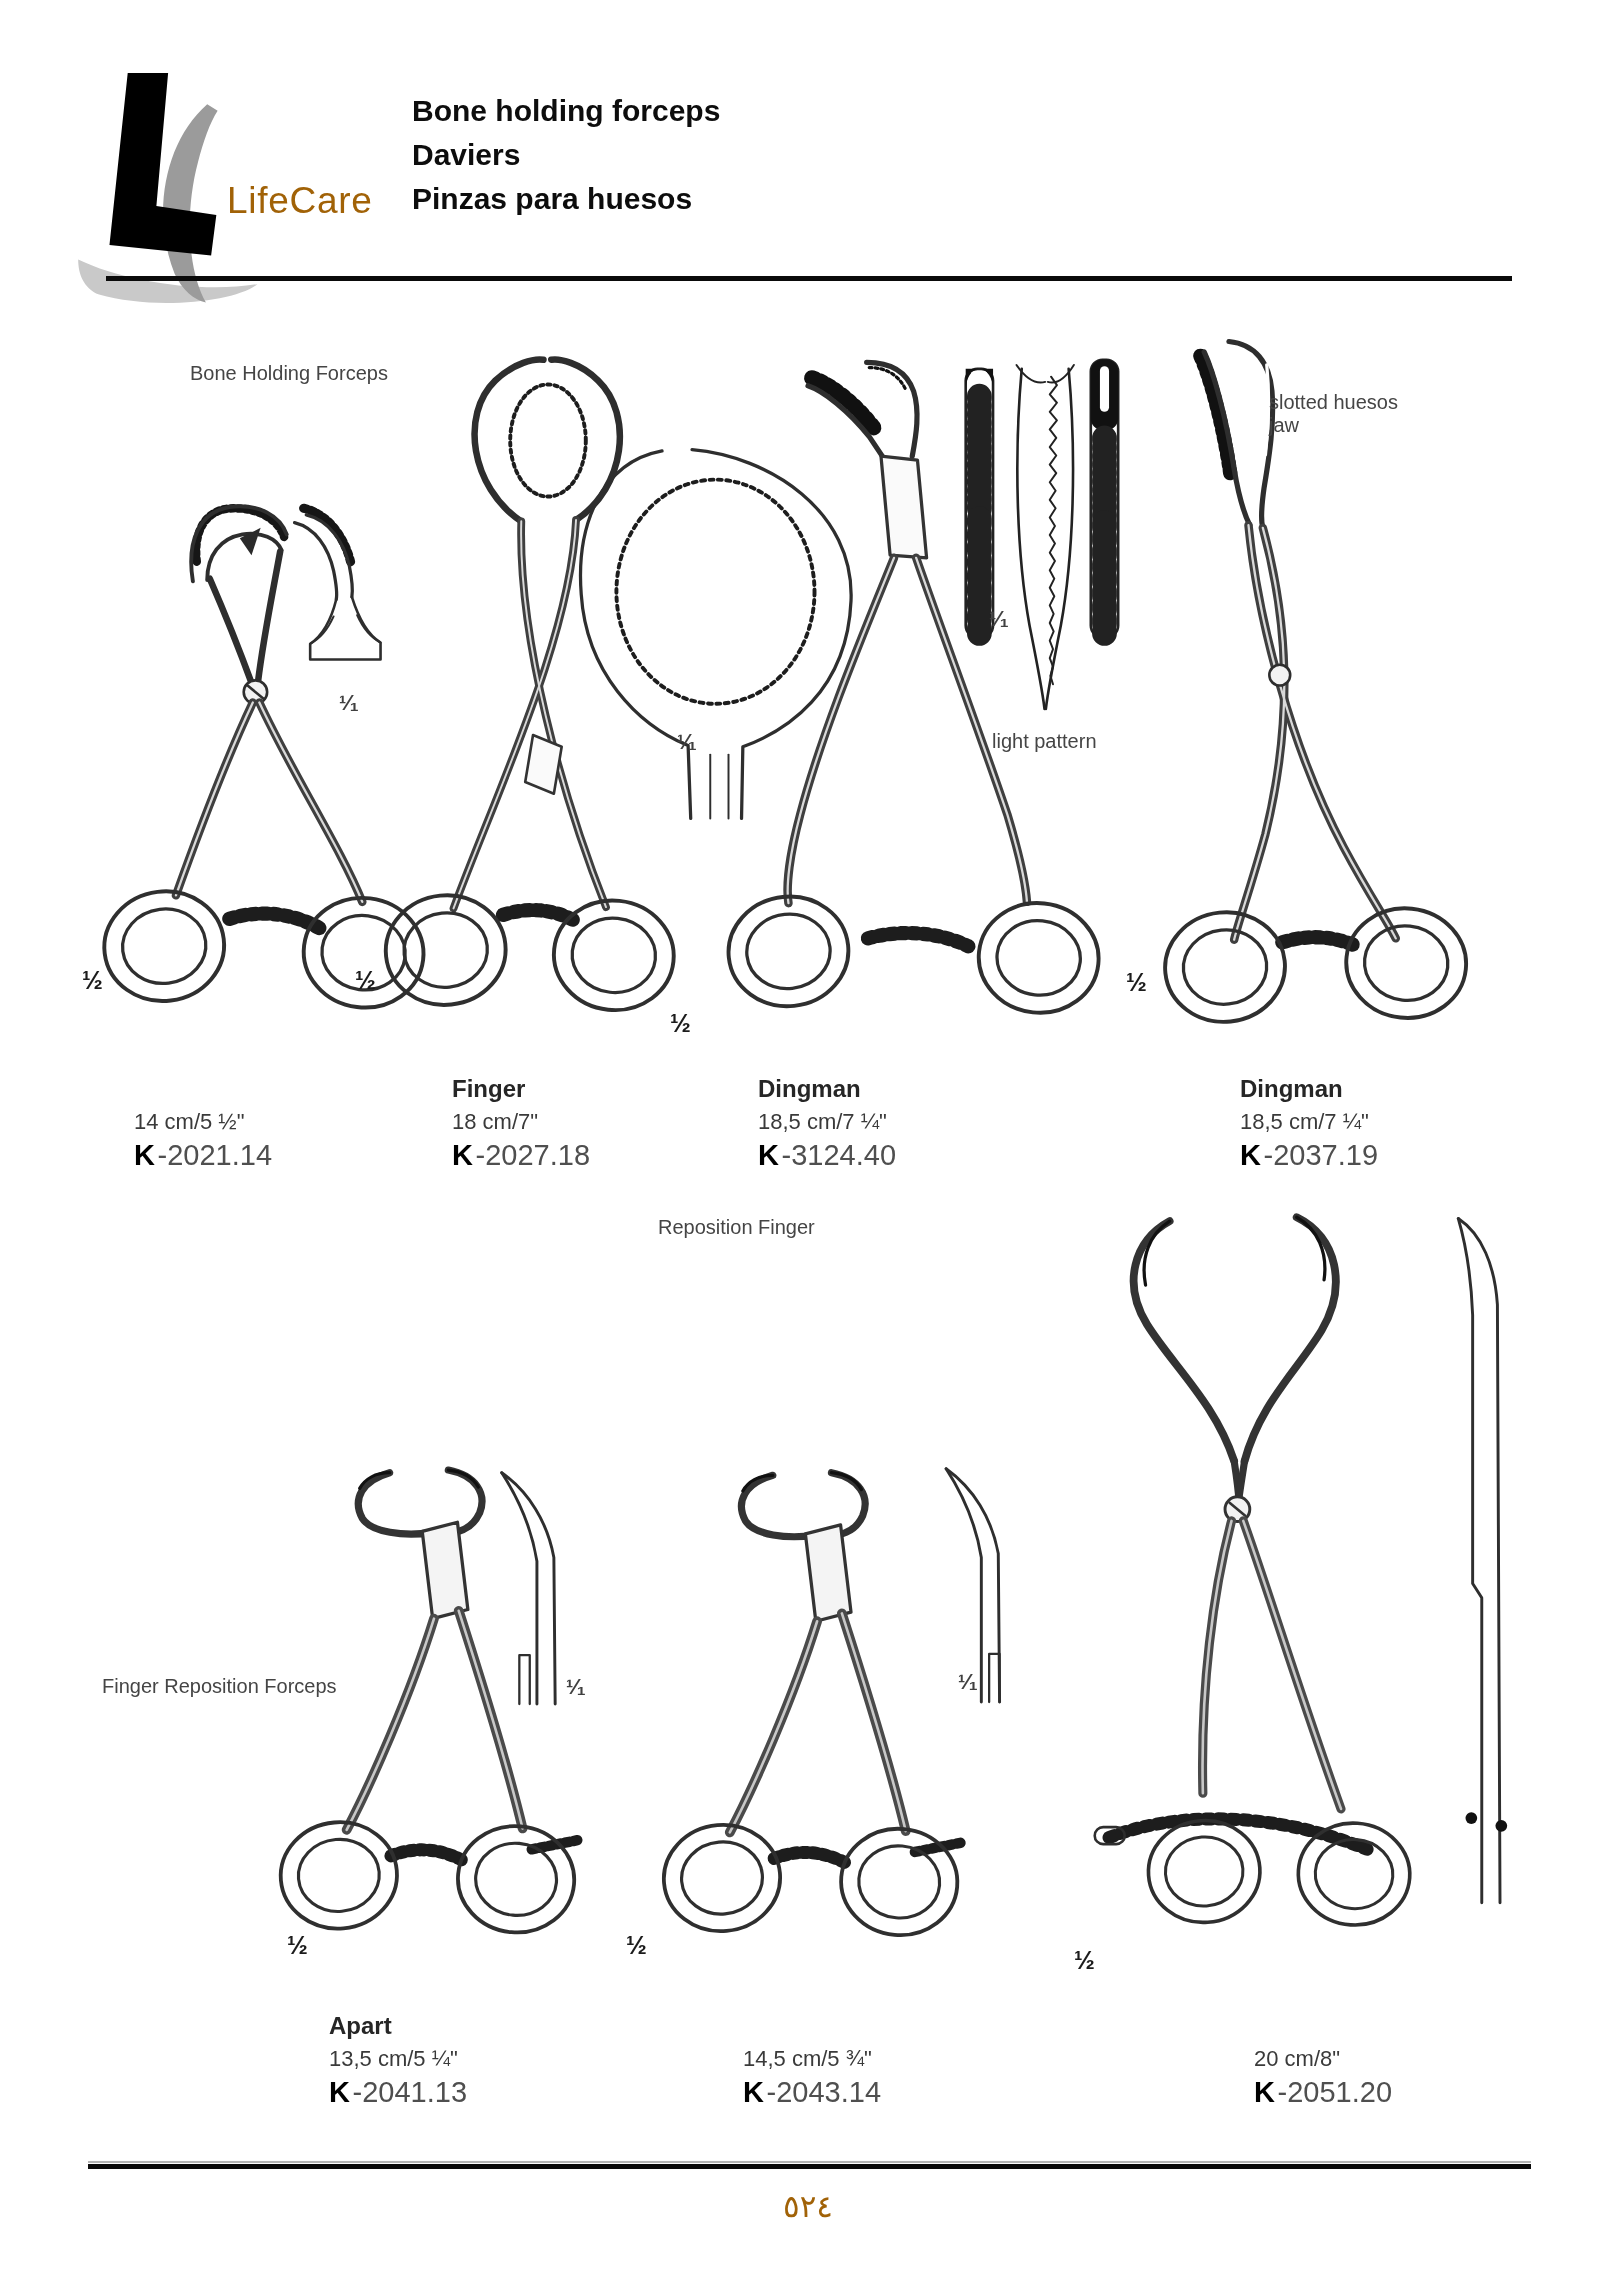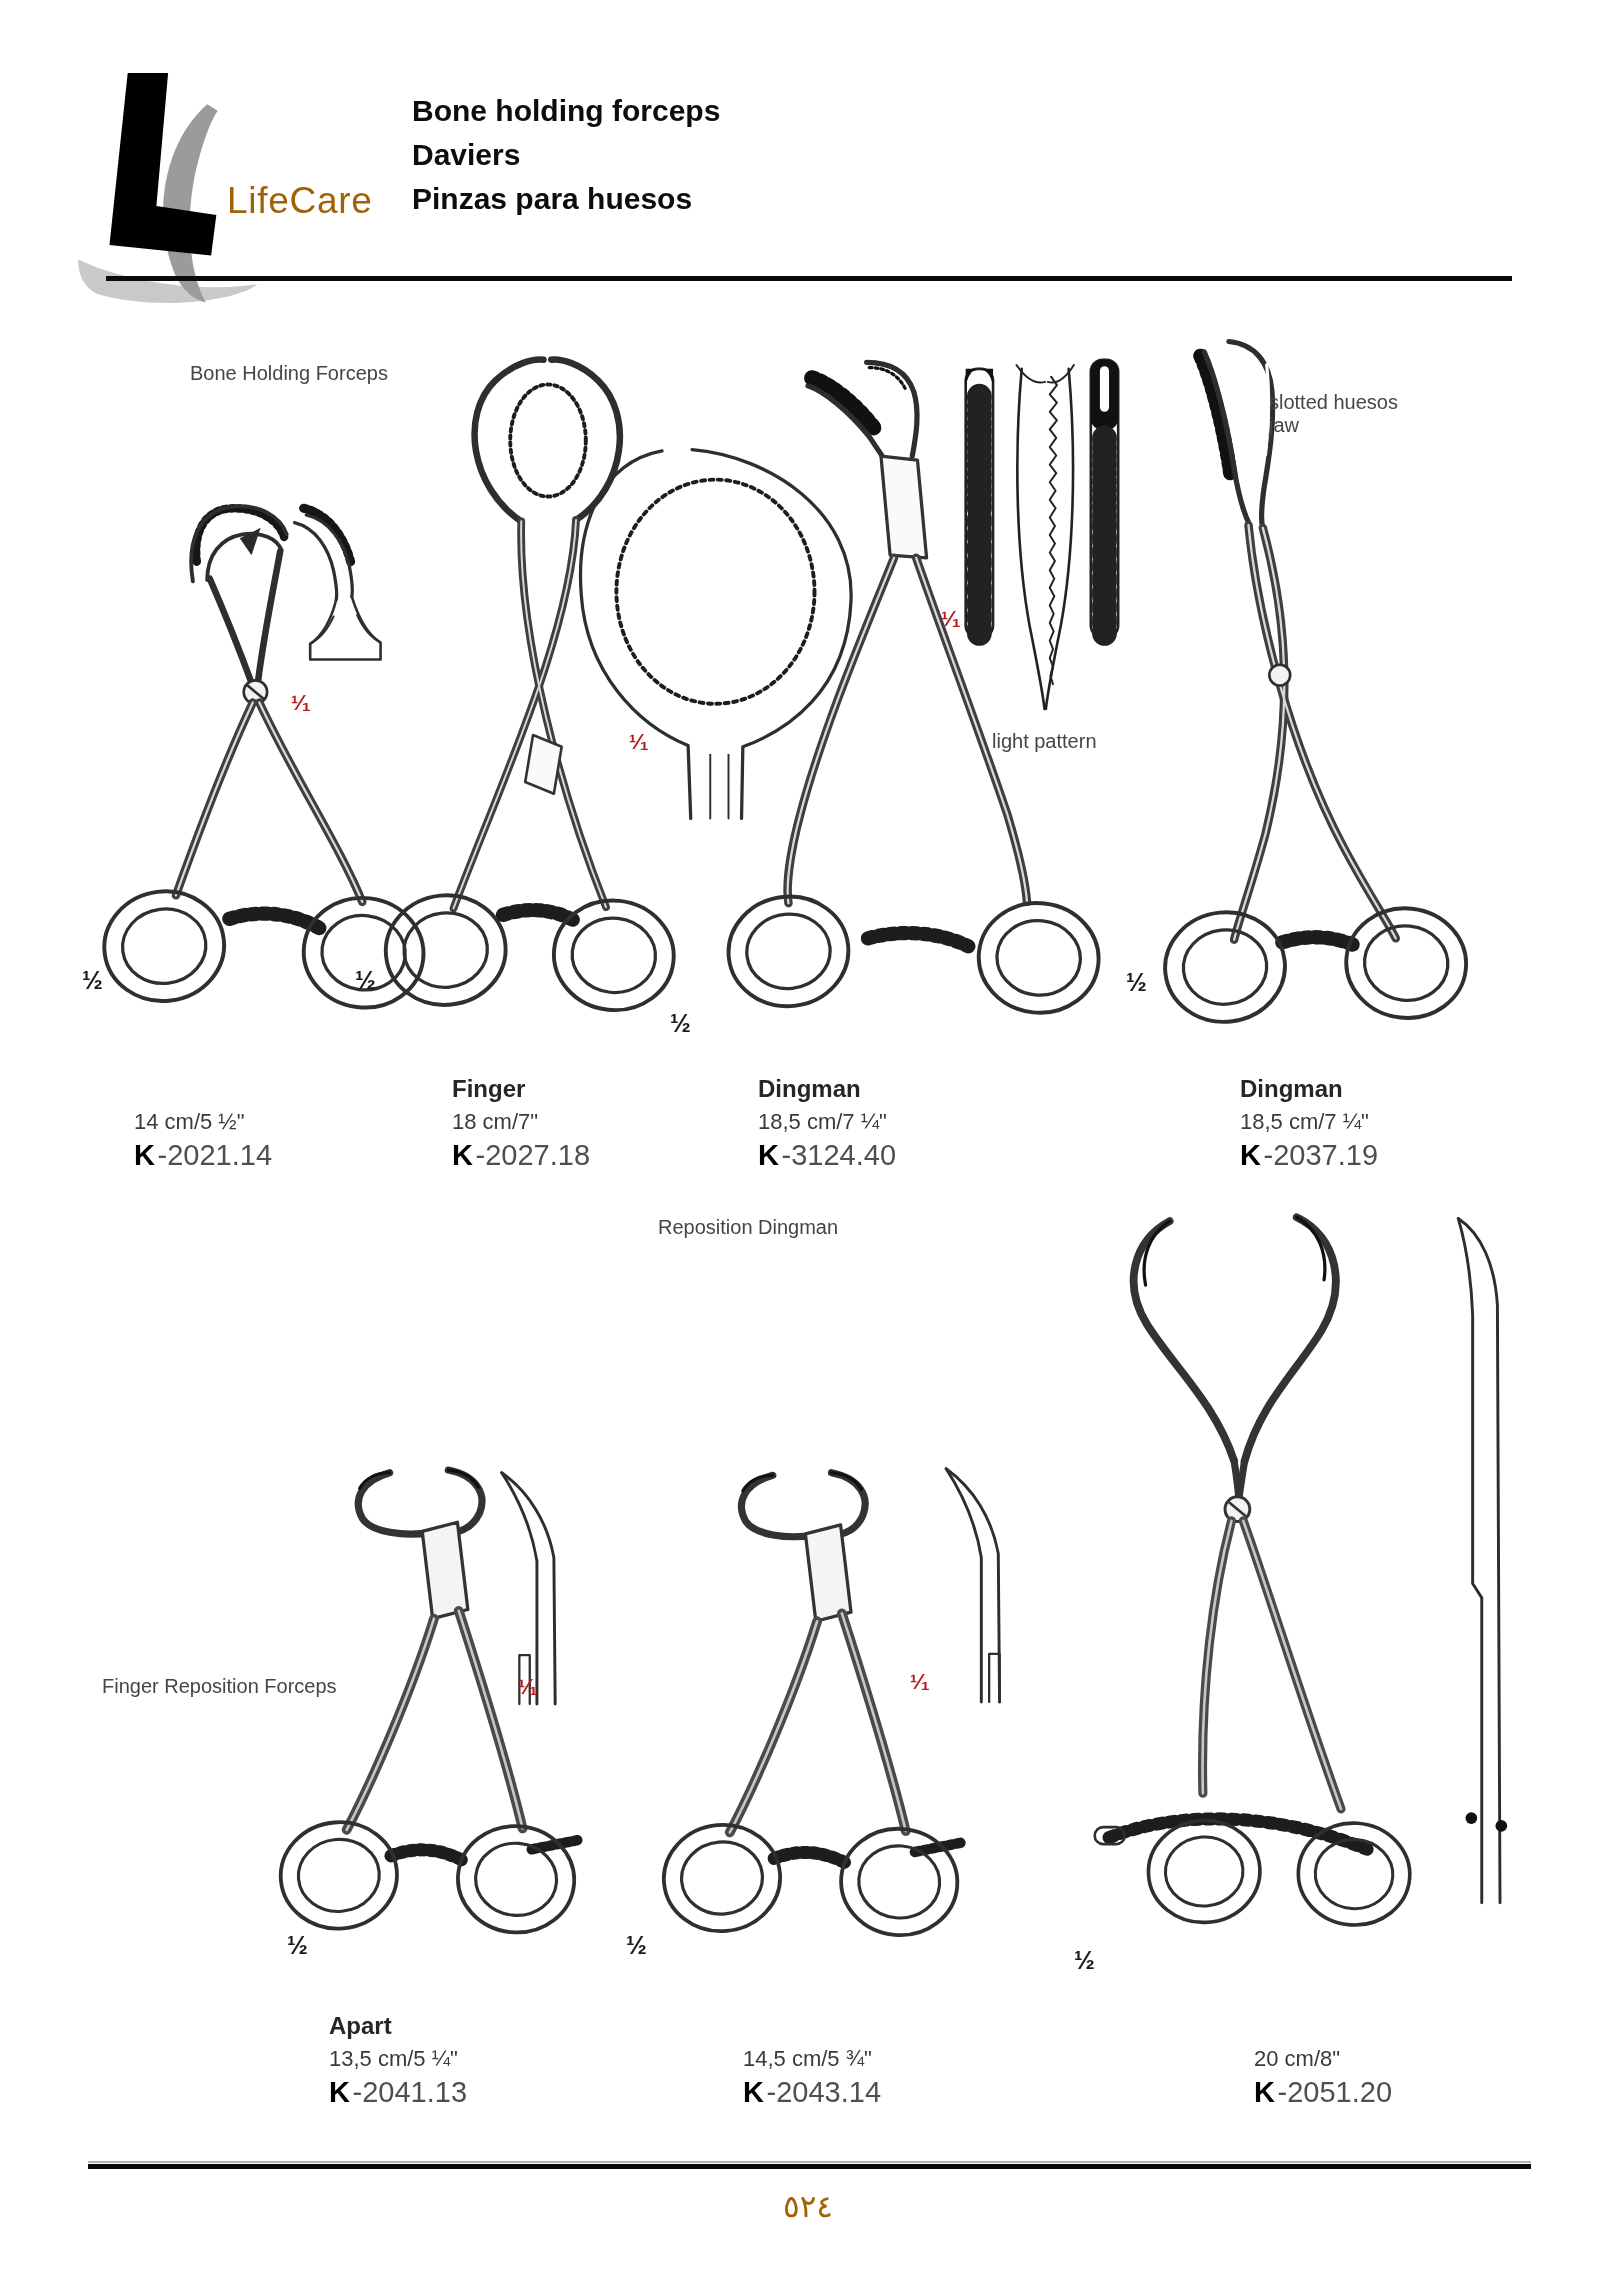--- a/index.html
+++ b/index.html
@@ -6,21 +6,21 @@
   .page{
     position:relative;width:1616px;height:2284px;background:#ffffff;
     font-family:"Liberation Sans", sans-serif;color:#222;overflow:hidden;
     margin:0 auto;
   }
   .abs{position:absolute;white-space:nowrap;}
   .brand-name{font-size:37px;color:#a16207;letter-spacing:0.7px;}
   .title-block{line-height:44px;font-weight:bold;font-size:30px;color:#0d0d0d;}
   .cat-label{font-size:20px;color:#454545;}
   .half-mark{font-size:25px;font-weight:600;color:#1c1c1c;}
-  .full-mark{font-size:21.5px;font-weight:600;color:#b91c1c;}
+  .full-mark{font-size:21.5px;font-weight:600;color:#404040;margin-left:48px;}
   .product{position:absolute;}
   .p-name{height:34px;font-size:24px;font-weight:bold;color:#262626;}
   .p-size{height:30px;font-size:22px;color:#3a3a3a;}
   .p-code{font-size:29px;color:#4f4f4f;text-align:center;}
   .p-code .k{font-weight:bold;color:#000;margin-right:2.6px;}
   .rule{position:absolute;background:#0a0a0a;}
   .rule-shadow{position:absolute;background:#b5b5b5;}
   .pageno{font-size:31px;color:#a16207;}
 </style>
 </head>
@@ -223,21 +223,21 @@
 
   <div class="abs cat-label" style="left:190px;top:362px;">Bone Holding Forceps</div>
 
   <div class="abs cat-label" style="left:1269px;top:391px;">
     <div>slotted huesos</div>
     <div>jaw</div>
   </div>
 
   <div class="abs cat-label" style="left:992px;top:709px;margin-top:21px;">light pattern</div>
 
-  <div class="abs cat-label" style="left:658px;top:1216px;">Reposition Dingman</div>
+  <div class="abs cat-label" style="left:658px;top:1216px;">Reposition Finger</div>
 
   <div class="abs cat-label" style="left:102px;top:1675px;">Finger Reposition Forceps</div>
 
   <span class="abs half-mark" style="left:82px;top:966px;">½</span>
   <span class="abs half-mark" style="left:355px;top:966px;">½</span>
   <span class="abs half-mark" style="left:670px;top:1009px;">½</span>
   <span class="abs half-mark" style="left:1126px;top:968px;">½</span>
   <span class="abs half-mark" style="left:287px;top:1931px;">½</span>
   <span class="abs half-mark" style="left:626px;top:1931px;">½</span>
   <span class="abs half-mark" style="left:1074px;top:1946px;">½</span>

